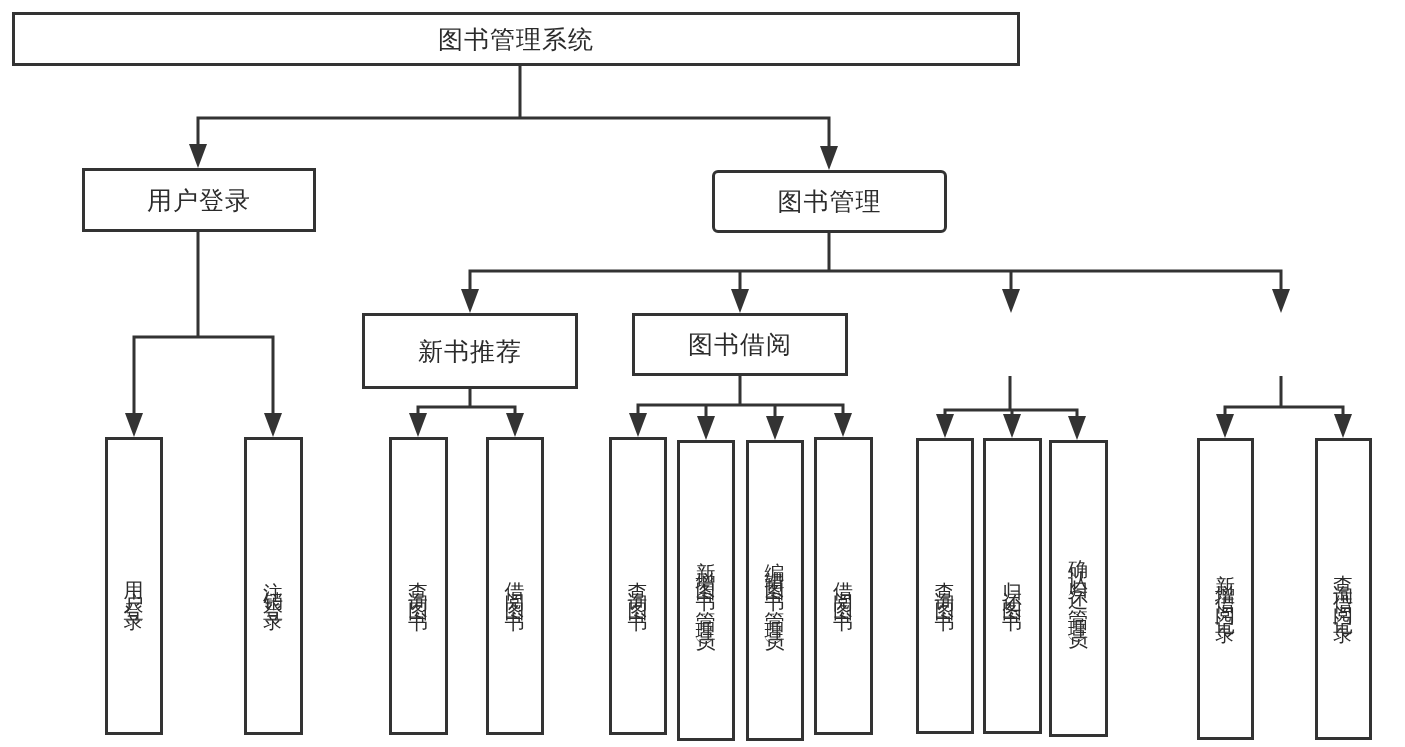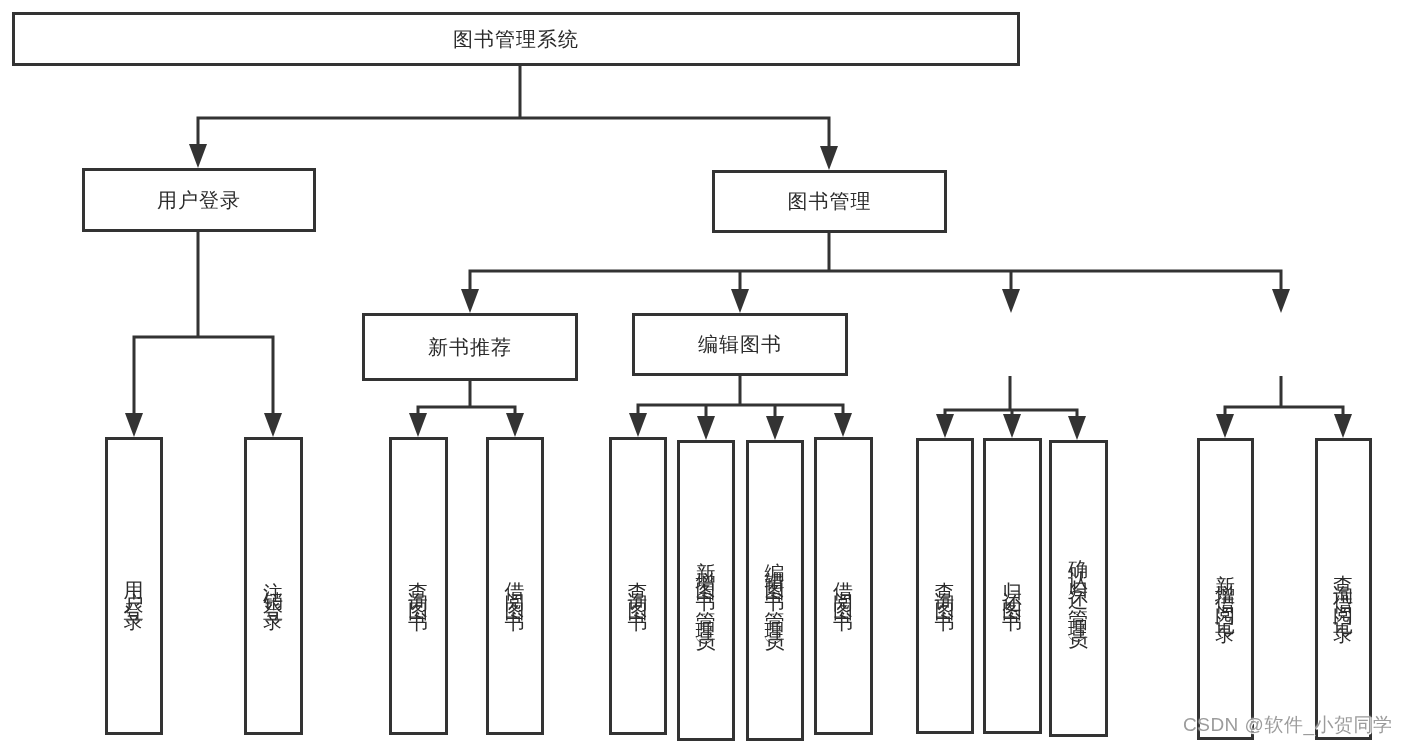--- a/index.html
+++ b/index.html
@@ -19,21 +19,21 @@
   .node{
     position:absolute;
     box-sizing:border-box;
     border:3px solid var(--line);
     background:var(--bg);
     display:flex;align-items:center;justify-content:center;
     color:var(--text);
     z-index:2;
   }
   .node.h span{
-    font-size:20px;
+    font-size:25px;
     letter-spacing:1px;
     white-space:nowrap;
   }
   .node.v span{
     writing-mode:vertical-rl;
     text-orientation:mixed;
     font-size:20px;
     letter-spacing:10px;
     line-height:1.0;
     white-space:nowrap;
@@ -94,29 +94,29 @@
     </g>
   </svg>
 
   <div class="node h" style="left:12px;top:12px;width:1008px;height:54px;">
     <span>图书管理系统</span>
   </div>
 
   <div class="node h" style="left:82px;top:168px;width:234px;height:64px;">
     <span>用户登录</span>
   </div>
-  <div class="node h" style="left:712px;top:170px;width:235px;height:63px;">
+  <div class="node h" style="left:712px;top:170px;width:235px;height:63px;border-radius:6px;">
     <span>图书管理</span>
   </div>
 
-  <div class="node h" style="left:362px;top:313px;width:216px;height:68px;">
+  <div class="node h" style="left:362px;top:313px;width:216px;height:76px;">
     <span>新书推荐</span>
   </div>
   <div class="node h" style="left:632px;top:313px;width:216px;height:63px;">
-    <span>编辑图书</span>
+    <span>图书借阅</span>
   </div>
 
   <div class="node v" style="left:105px;top:437px;width:58px;height:298px;">
     <span>用户登录</span>
   </div>
   <div class="node v" style="left:244px;top:437px;width:59px;height:298px;">
     <span>注销登录</span>
   </div>
 
   <div class="node v" style="left:389px;top:437px;width:59px;height:298px;">
@@ -149,15 +149,14 @@
     <span>确认归还（管理员）</span>
   </div>
 
   <div class="node v" style="left:1197px;top:438px;width:57px;height:302px;">
     <span>新增借阅记录</span>
   </div>
   <div class="node v" style="left:1315px;top:438px;width:57px;height:302px;">
     <span>查询借阅记录</span>
   </div>
 
-  <div id="watermark">CSDN @软件_小贺同学</div>
 
 </div>
 
 </body></html>

